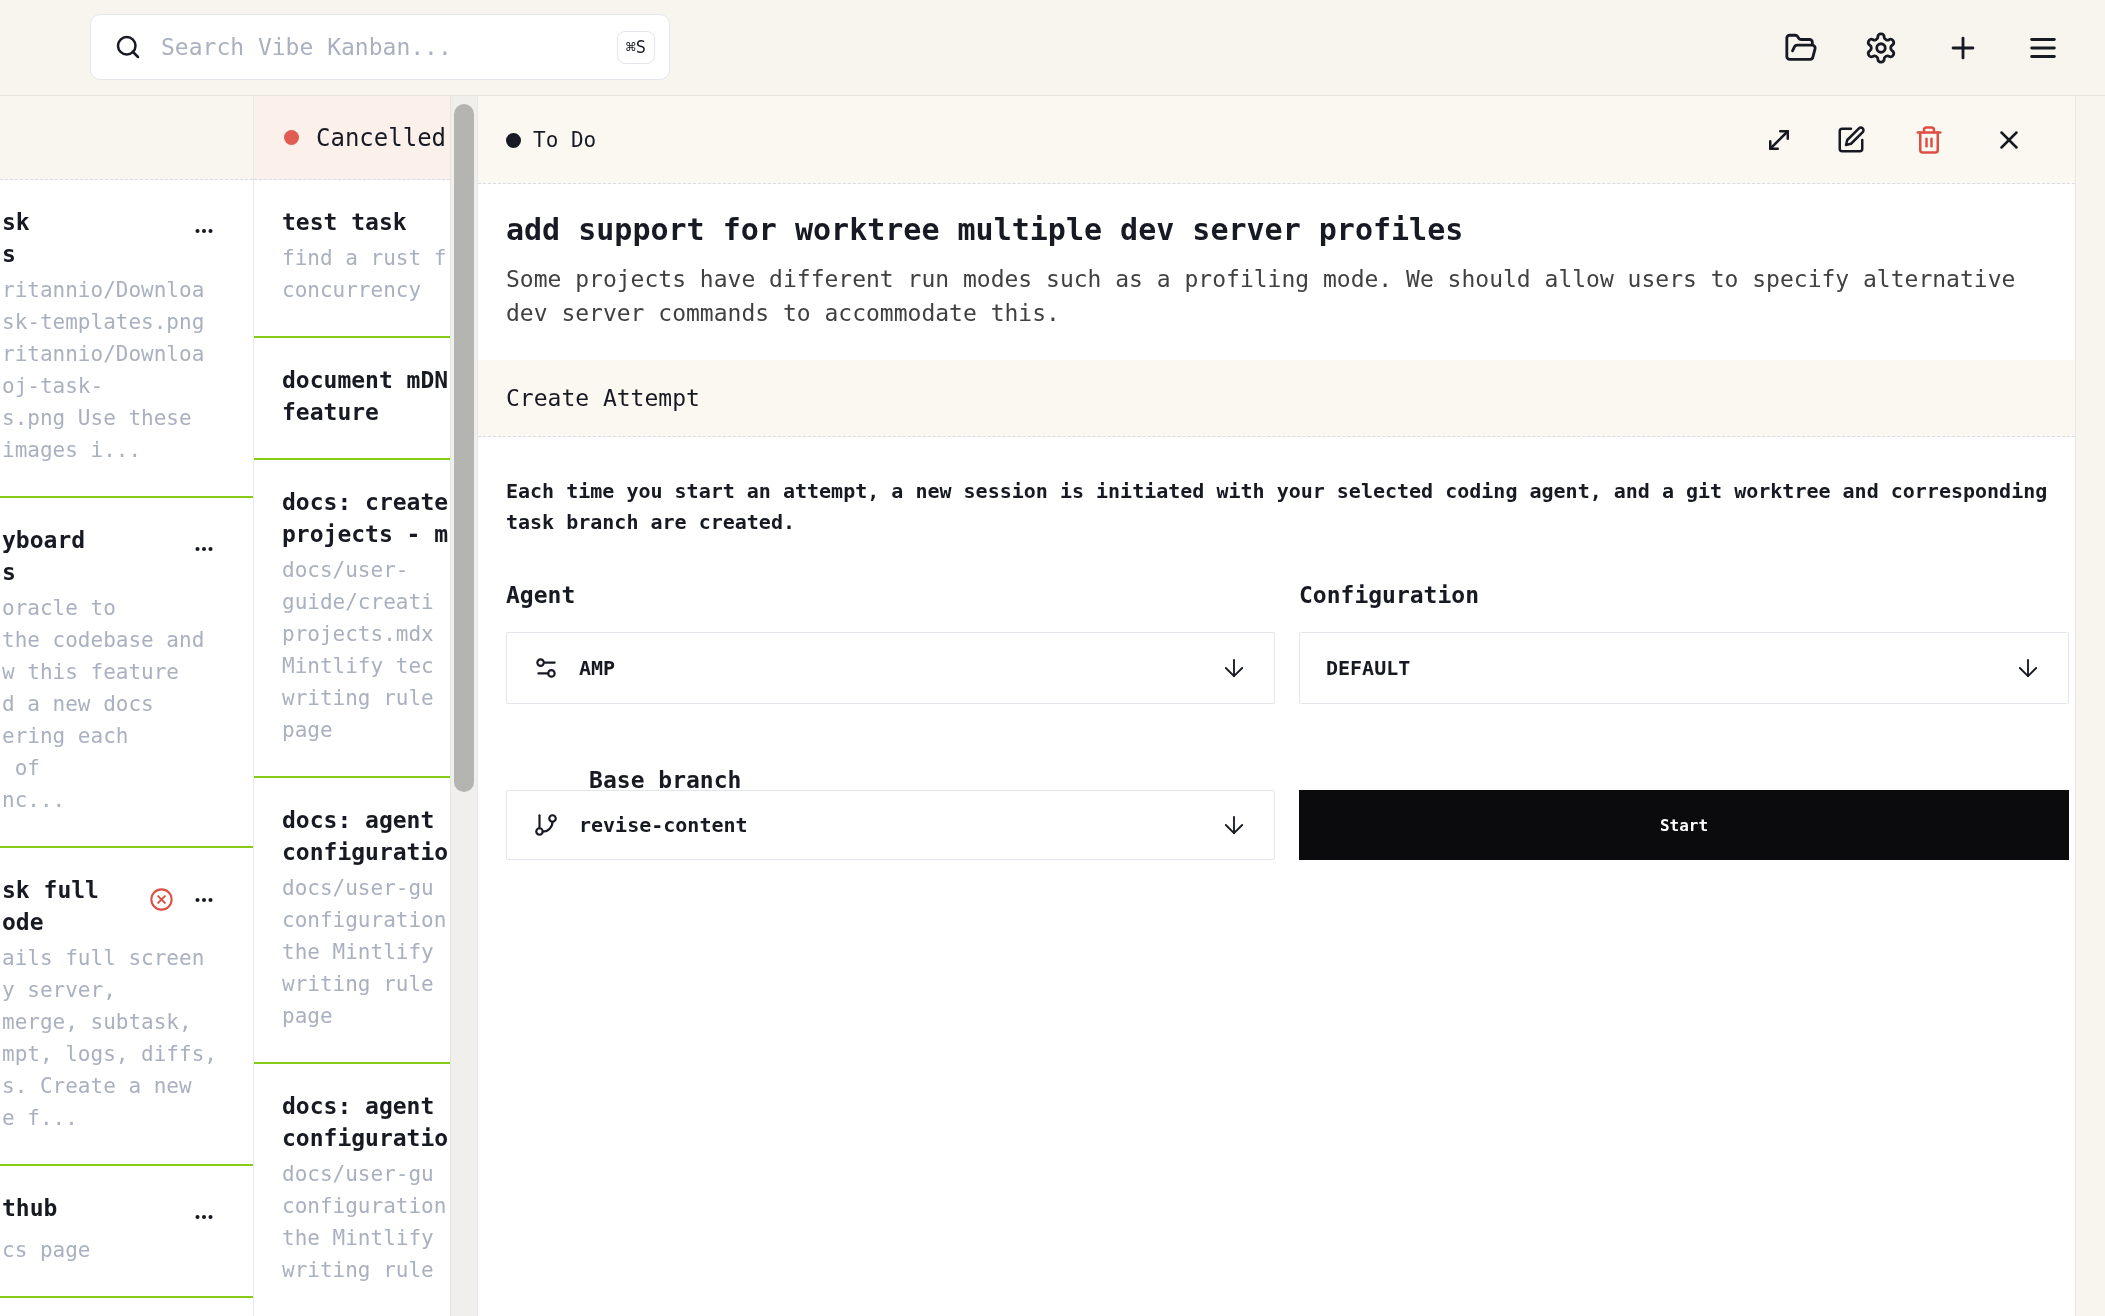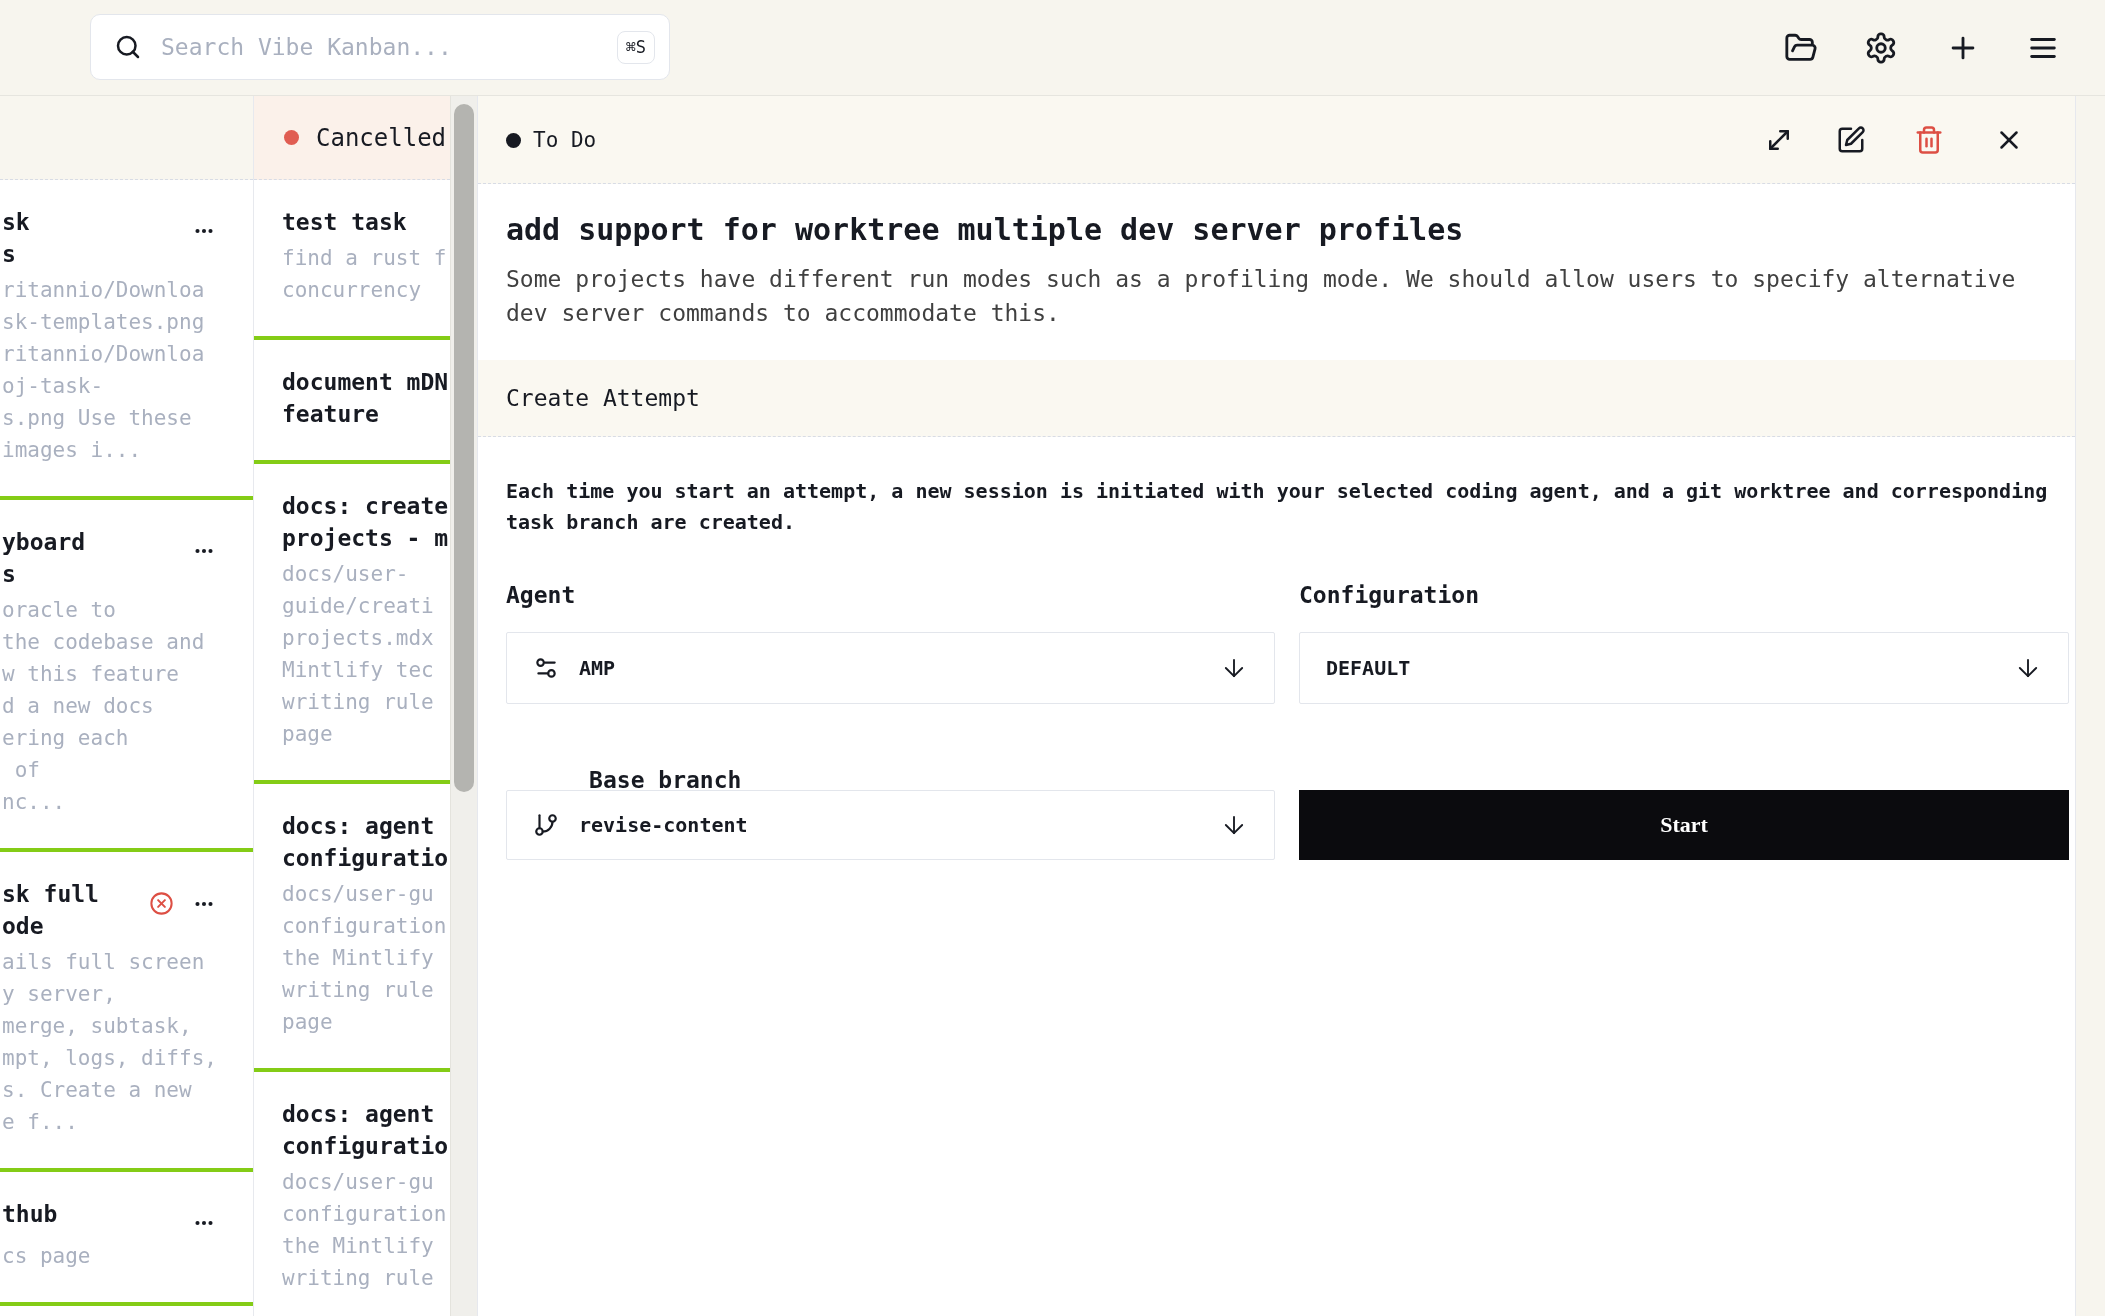--- a/index.html
+++ b/index.html
@@ -26,21 +26,21 @@
   
   .col { position:absolute; top:96px; bottom:0; background:#fff; overflow:hidden; }
   .col-left { left:0; width:253px; }
   .col-cancelled { left:253px; width:197px; border-left:1px solid #e7e9ee; }
   .col-header { height:84px; border-bottom:1px dashed #d8dce5; display:flex; align-items:center; }
   .col-left .col-header { background:#f8f6ef; }
   .col-cancelled .col-header { background:#fbf1ea; padding-left:30px; gap:17px; }
   .status-dot { width:15px; height:15px; border-radius:50%; flex:none; }
   .col-header-label { font-size:24px; white-space:pre; }
 
-  .card { border-bottom:4px solid #84cc16; padding:26px 0 30px; overflow:hidden; }
+  .card { border-bottom:2px solid #84cc16; padding:26px 0 30px; overflow:hidden; }
   .col-left .card { padding-left:2px; padding-right:36px; }
   .col-cancelled .card { padding-left:28px; padding-right:0; }
   .card-head { display:flex; justify-content:space-between; align-items:flex-start; }
   .card-title { font-size:23px; font-weight:bold; line-height:32px; white-space:pre; overflow:hidden; }
   .card-icons { display:flex; gap:16px; align-items:center; flex:none; margin-top:12px; }
   .card-body { margin-top:4px; color:#a9b0bf; font-size:21px; line-height:32px; white-space:pre; overflow:hidden; }
   .cx-icon { color:#dd4f44; }
   .dots-icon { color:#171a22; }
 
   
@@ -75,22 +75,22 @@
   .req { color:#dd4f44; font-weight:bold; }
 
   .select { position:absolute; height:72px; border:1px solid #e3e6ec; background:#fff;
             display:flex; align-items:center; gap:20px; padding:0 26px; border-radius:2px; }
   .select .sel-text { font-size:20px; white-space:pre; }
   .select .bold { font-weight:bold; }
   .sel-arrow { margin-left:auto; color:#171a22; }
   .sel-icon { color:#171a22; flex:none; }
 
   .start-btn { position:absolute; left:821px; top:694px; width:770px; height:70px;
-               background:#0b0b0e; color:#fff; font-size:22px; font-weight:bold;
-               display:flex; align-items:center; justify-content:center;font-family:Liberation Serif, serif; }
+               background:#0b0b0e; color:#fff; font-size:16px; font-weight:bold;
+               display:flex; align-items:center; justify-content:center; }
 
   
   .gutter { position:absolute; left:2075px; right:0; top:96px; bottom:0;
             background:#f3f2ec; border-left:1px solid #e6e8ee; }
 </style>
 </head>
 <body>
 
 <div class="screen">
 

